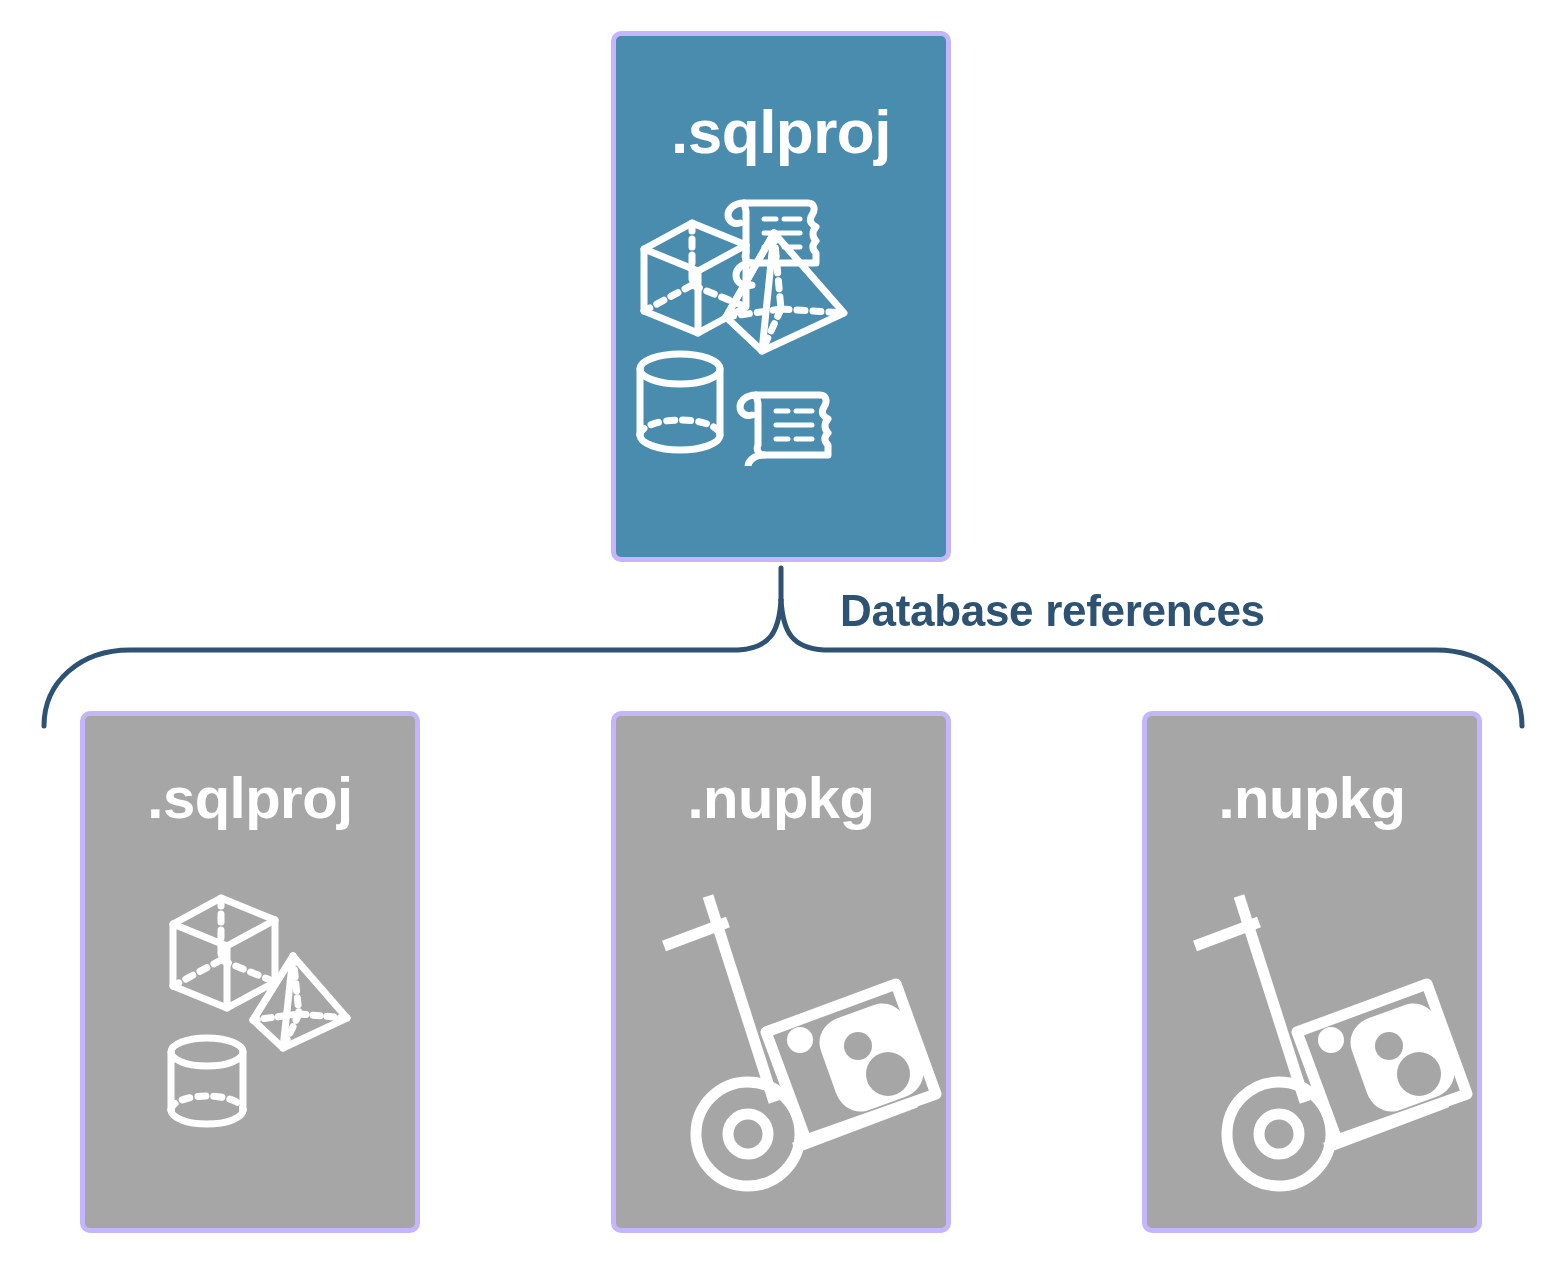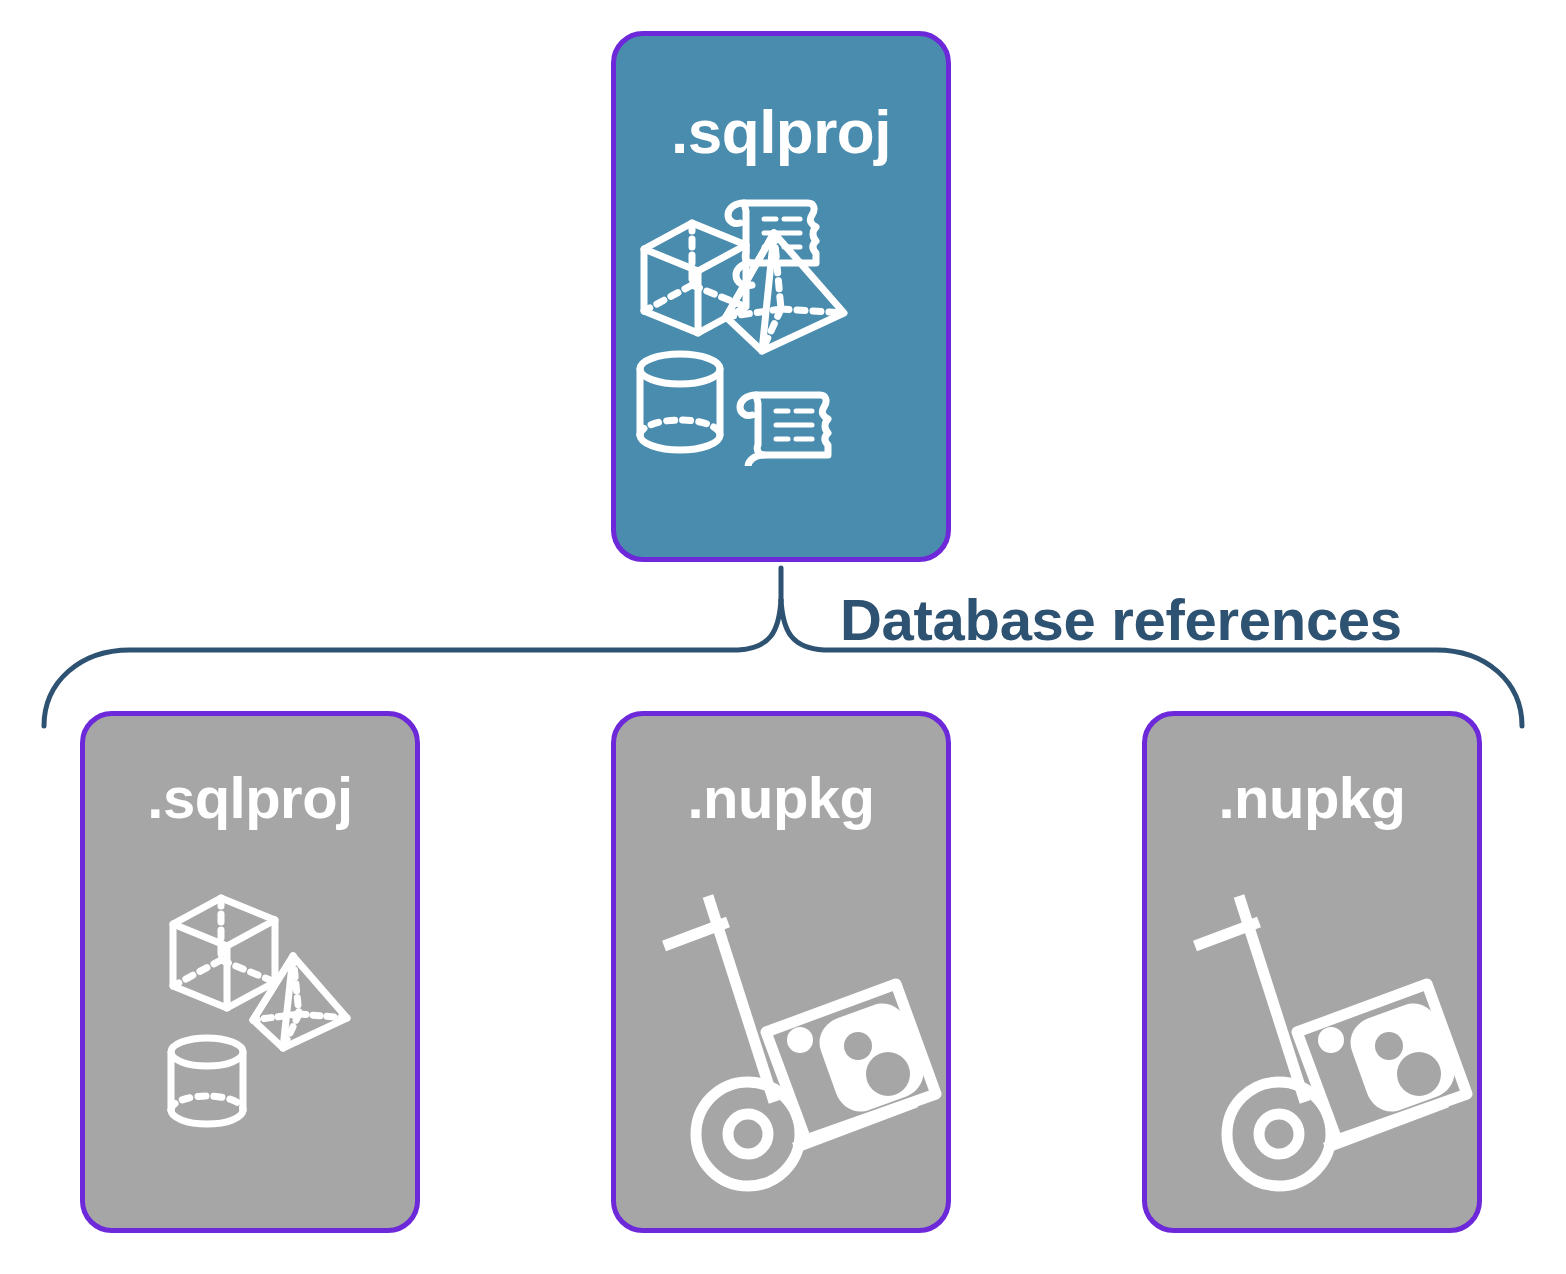--- a/index.html
+++ b/index.html
@@ -13,22 +13,22 @@
   #stage {
     position: relative;
     width: 1566px;
     height: 1274px;
     background: #ffffff;
     overflow: hidden;
   }
   .card {
     position: absolute;
     box-sizing: border-box;
-    border-radius: 32px;
-    border: 5px solid #6d28d9;
+    border-radius: 10px;
+    border: 5px solid #c4b5fd;
     display: block;
   }
   .card-title {
     position: absolute;
     left: 0;
     right: 0;
     text-align: center;
     color: #ffffff;
     font-weight: bold;
     letter-spacing: -0.5px;
@@ -90,21 +90,21 @@
     top: 0;
     width: 1566px;
     height: 1274px;
     pointer-events: none;
   }
   #brace-label {
     position: absolute;
     left: 840px;
     top: 586px;
     color: #2E5272;
-    font-size: 58px;
+    font-size: 44px;
     font-weight: bold;
     letter-spacing: -0.3px;
     font-family: "Liberation Sans", sans-serif;
     white-space: nowrap;
   }
 </style>
 </head>
 <body>
 
 <div id="stage">

